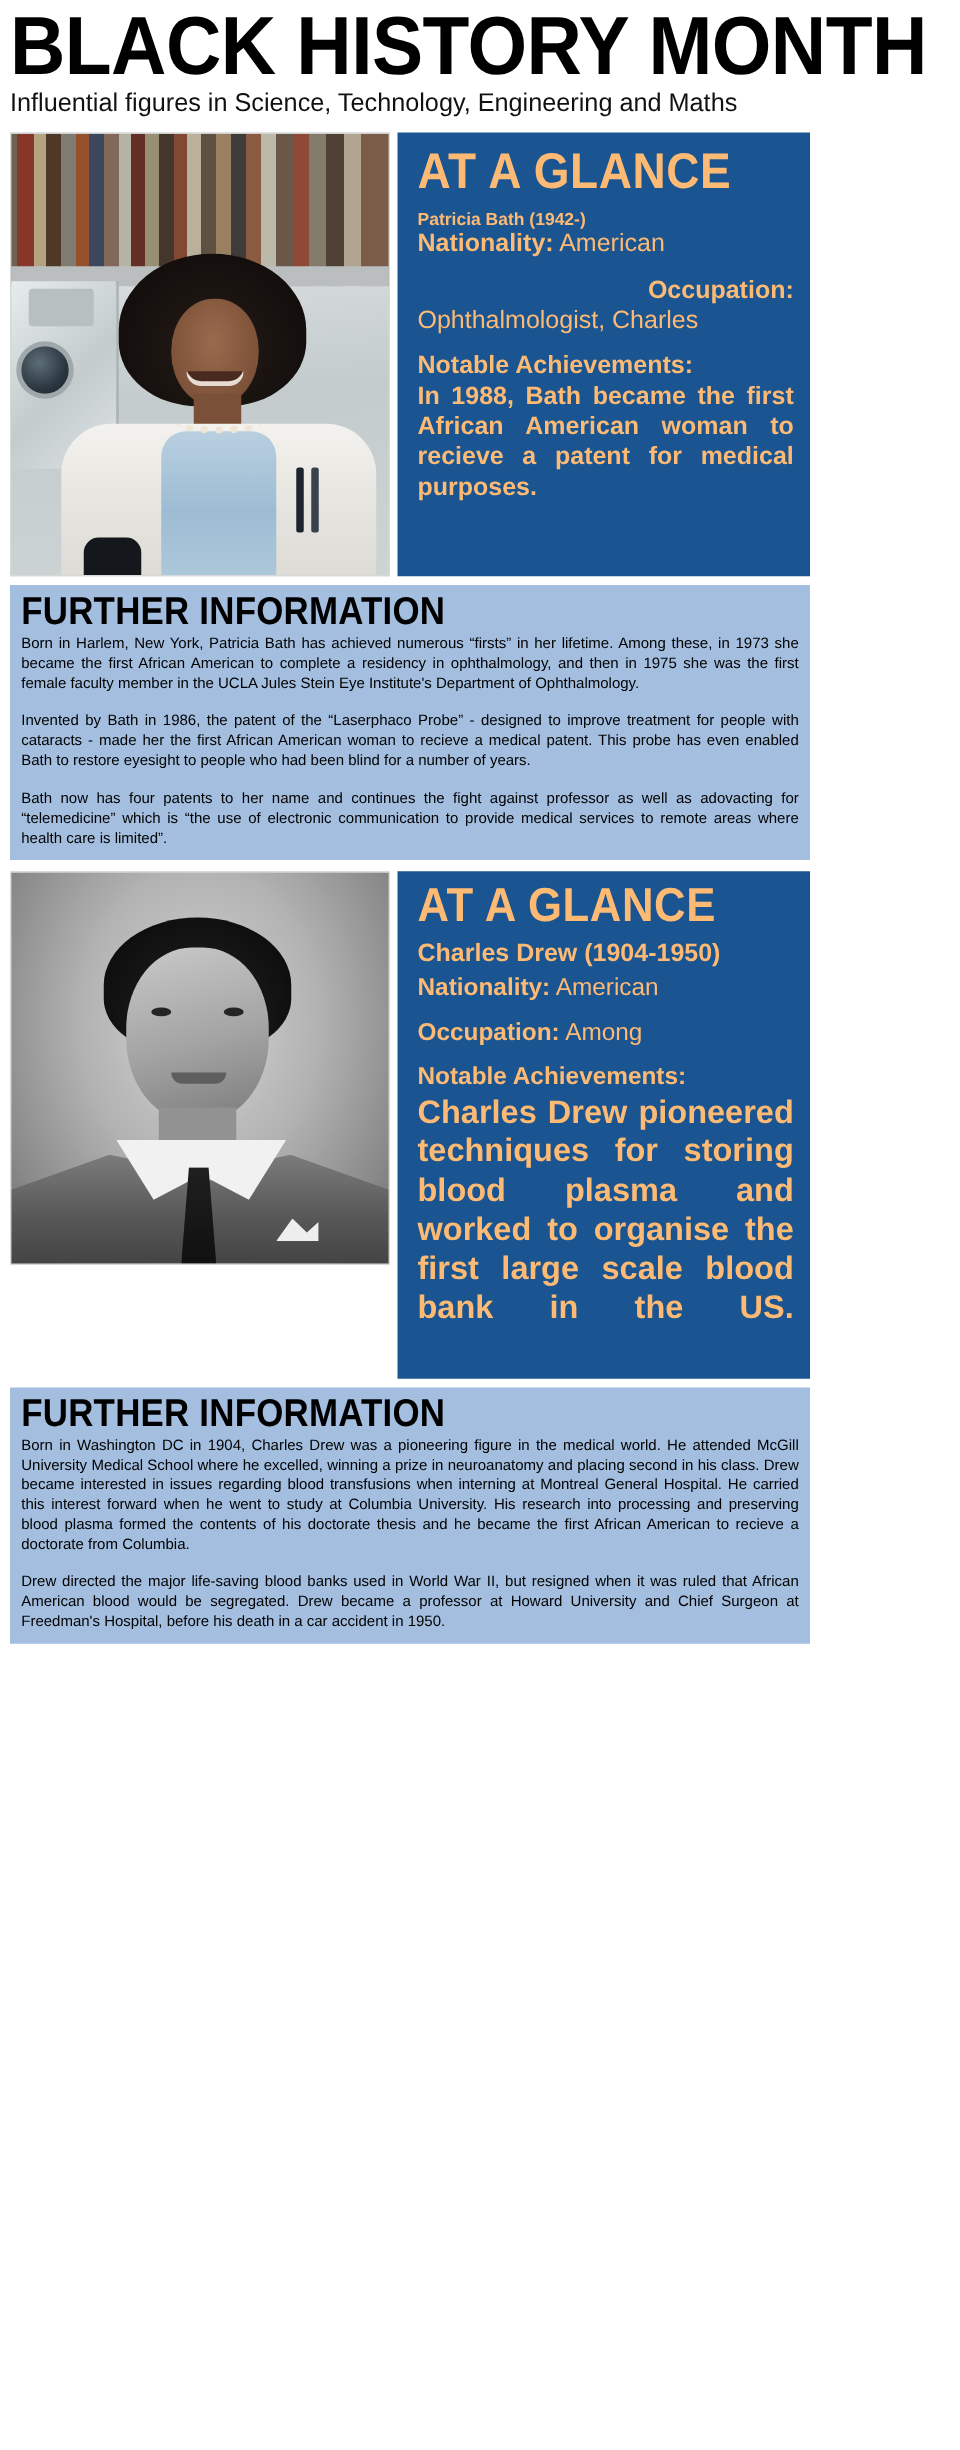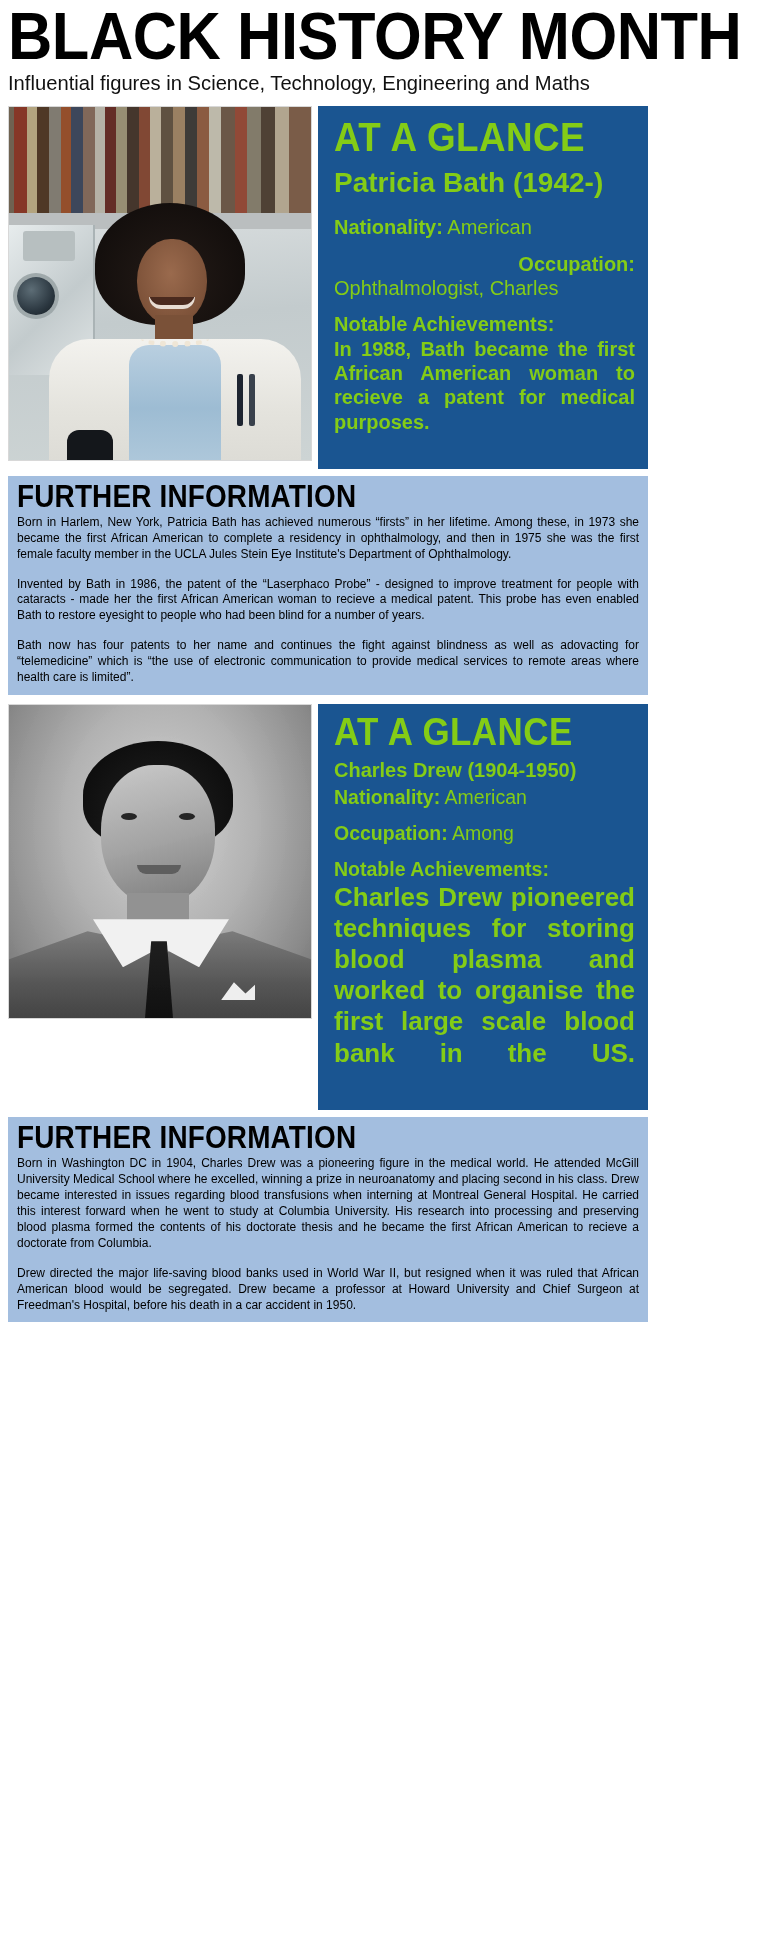--- a/index.html
+++ b/index.html
@@ -53,42 +53,42 @@
     position: relative;
     overflow: hidden;
     background: #cfd6d9;
   }
   .portrait.bath  { height: 355px; }
   .portrait.drew  { height: 315px; }
 
   .glance {
     flex: 1 1 auto;
     background: #1a5591;
-    color: #84cc16;
+    color: #fdba74;
     padding: 11px 13px 10px 16px;
     margin-left: 6px;
   }
   .profile.drew-profile .glance { padding-top: 9px; }
 
   .glance-heading {
     font-family: "Liberation Sans Narrow", "Liberation Sans", sans-serif;
     font-weight: 700;
     font-size: 40px;
     line-height: 1.02;
     letter-spacing: 0.5px;
     transform: scaleX(0.92);
     transform-origin: left center;
     margin-bottom: 9px;
   }
   .profile.drew-profile .glance-heading { font-size: 38px; margin-bottom: 7px; }
 
   .glance-name {
-    font-size: 28px;
-    font-weight: 700;
-    margin-bottom: 16px;
+    font-size: 14px;
+    font-weight: 700;
+    margin-bottom: 0;
     line-height: 1.15;
   }
   .profile.drew-profile .glance-name { font-size: 20px; margin-bottom: 4px; }
 
   .glance-row { font-size: 20px; line-height: 1.2; margin-bottom: 13px; }
   .glance-row .lbl { font-weight: 700; text-align: right; }
   .profile.drew-profile .glance-row { font-size: 19.5px; margin-bottom: 13px; }
 
   .glance-row.stacked .lbl { display: block; }
 
@@ -319,21 +319,21 @@
 
       <div class="glance-ach-label">Notable Achievements:</div>
       <div class="glance-ach-body">In 1988, Bath became the first African American woman to recieve a patent for medical purposes.</div>
     </div>
   </div>
 
   <div class="further">
     <div class="further-heading">FURTHER INFORMATION</div>
     <p>Born in Harlem, New York, Patricia Bath has achieved numerous “firsts” in her lifetime. Among these, in 1973 she became the first African American to complete a residency in ophthalmology, and then in 1975 she was the first female faculty member in the UCLA Jules Stein Eye Institute's Department of Ophthalmology.</p>
     <p>Invented by Bath in 1986, the patent of the “Laserphaco Probe” - designed to improve treatment for people with cataracts - made her the first African American woman to recieve a medical patent. This probe has even enabled Bath to restore eyesight to people who had been blind for a number of years.</p>
-    <p>Bath now has four patents to her name and continues the fight against blindness as well as adovacting for “telemedicine” which is “the use of electronic communication to provide medical services to remote areas where health care is limited”.</p>
+    <p>Bath now has four patents to her name and continues the fight against professor as well as adovacting for “telemedicine” which is “the use of electronic communication to provide medical services to remote areas where health care is limited”.</p>
   </div>
 
   <div class="profile drew-profile">
 
     <div class="portrait drew">
       <div class="ph-drew">
         <div class="drew-bg"></div>
         <div class="drew-hair"></div>
         <div class="drew-face"></div>
         <div class="drew-neck"></div>

